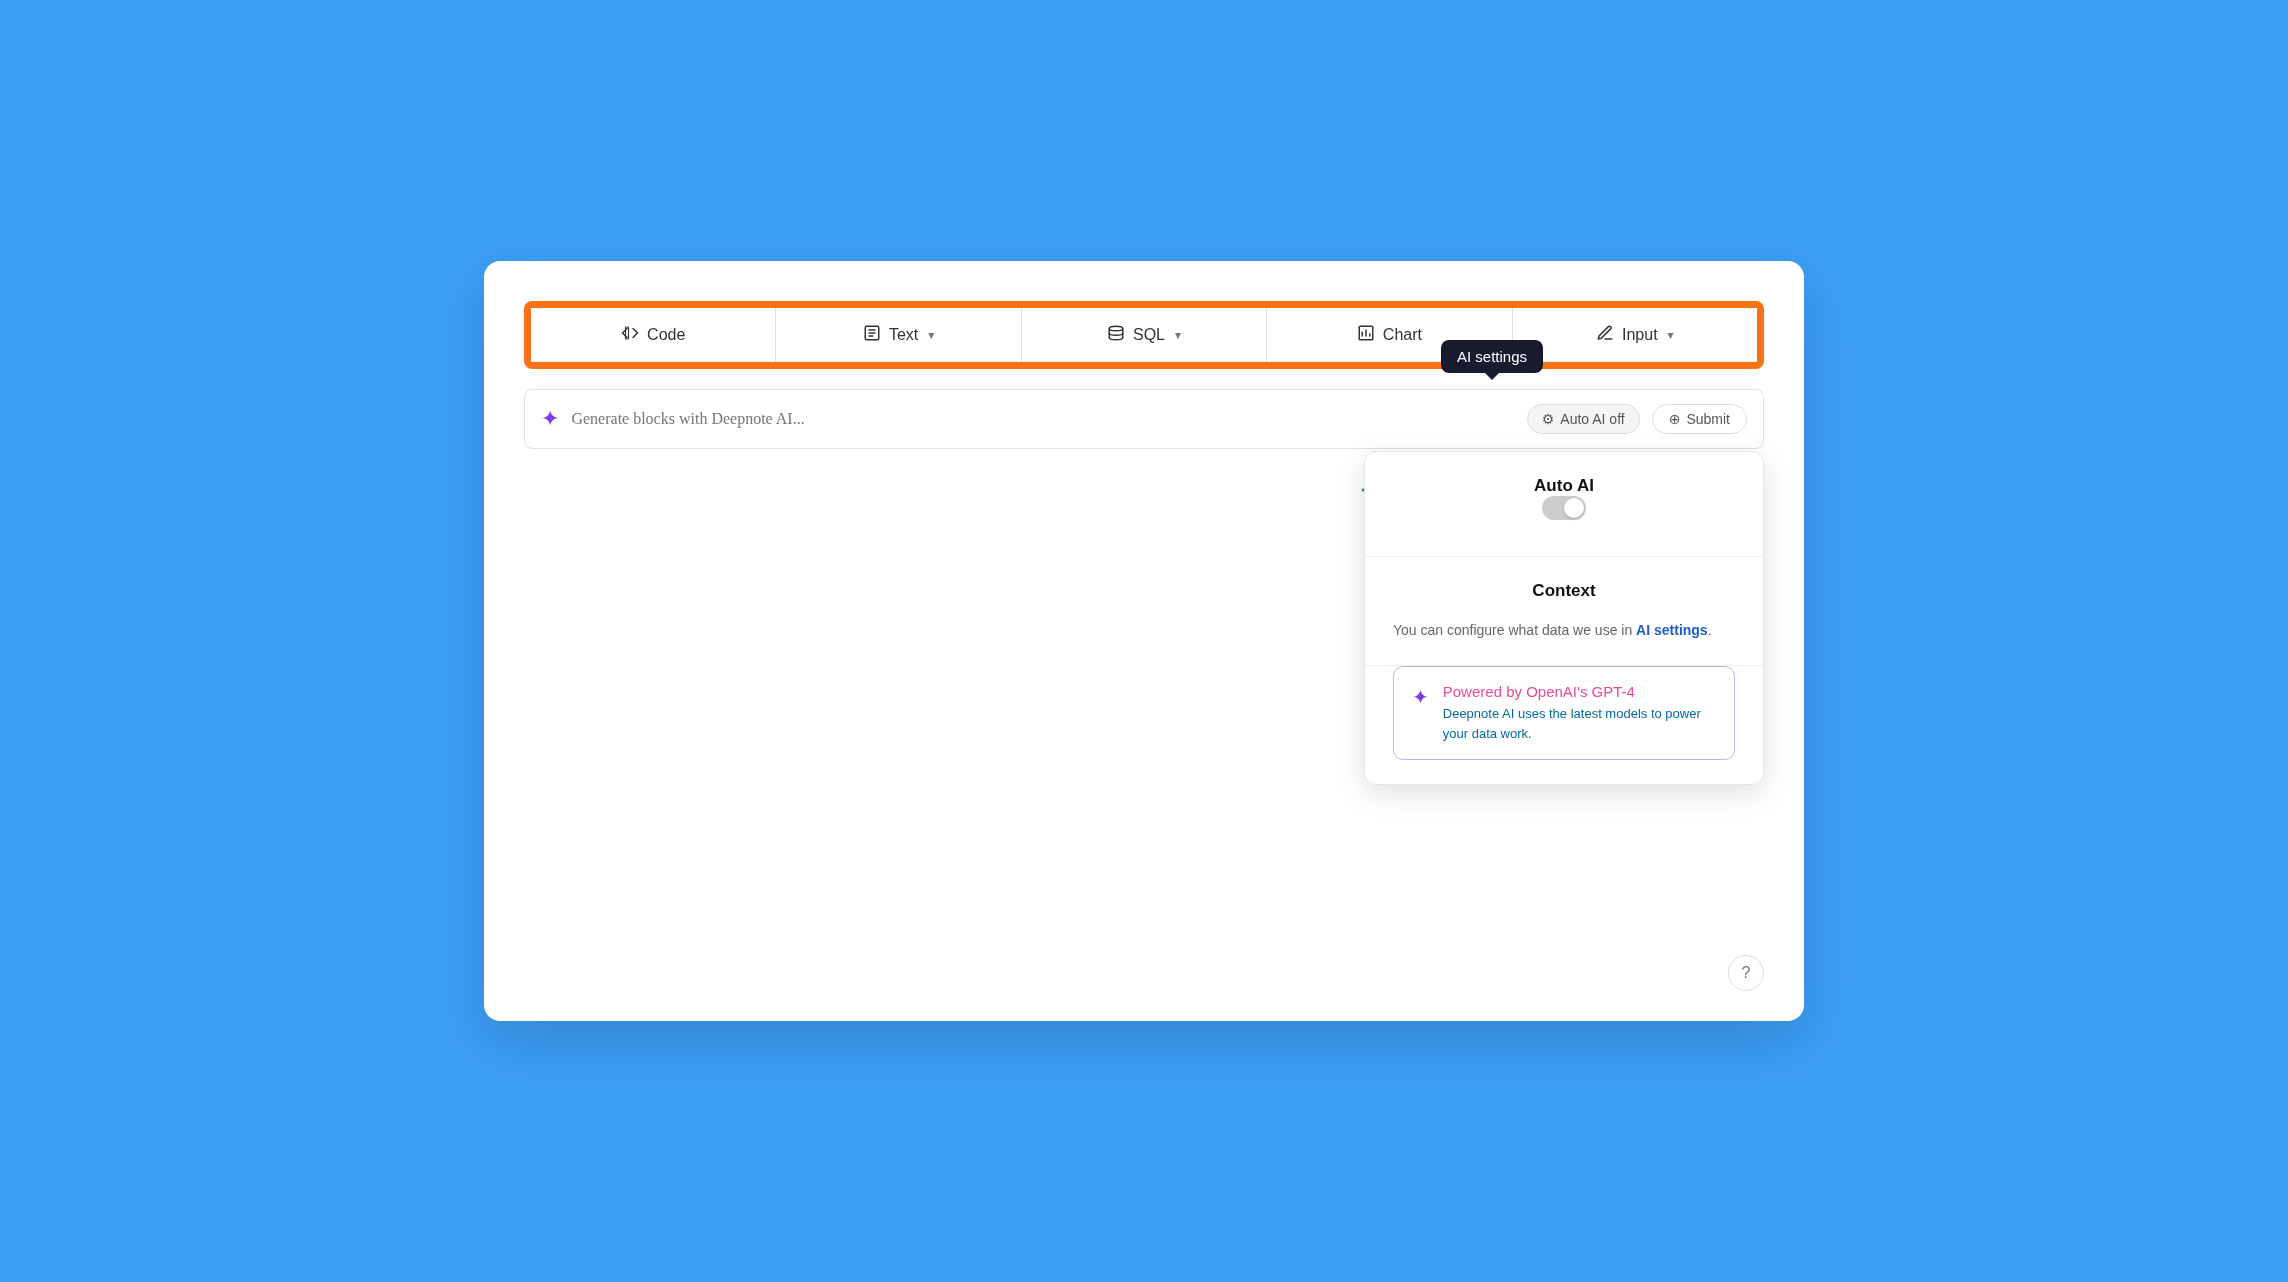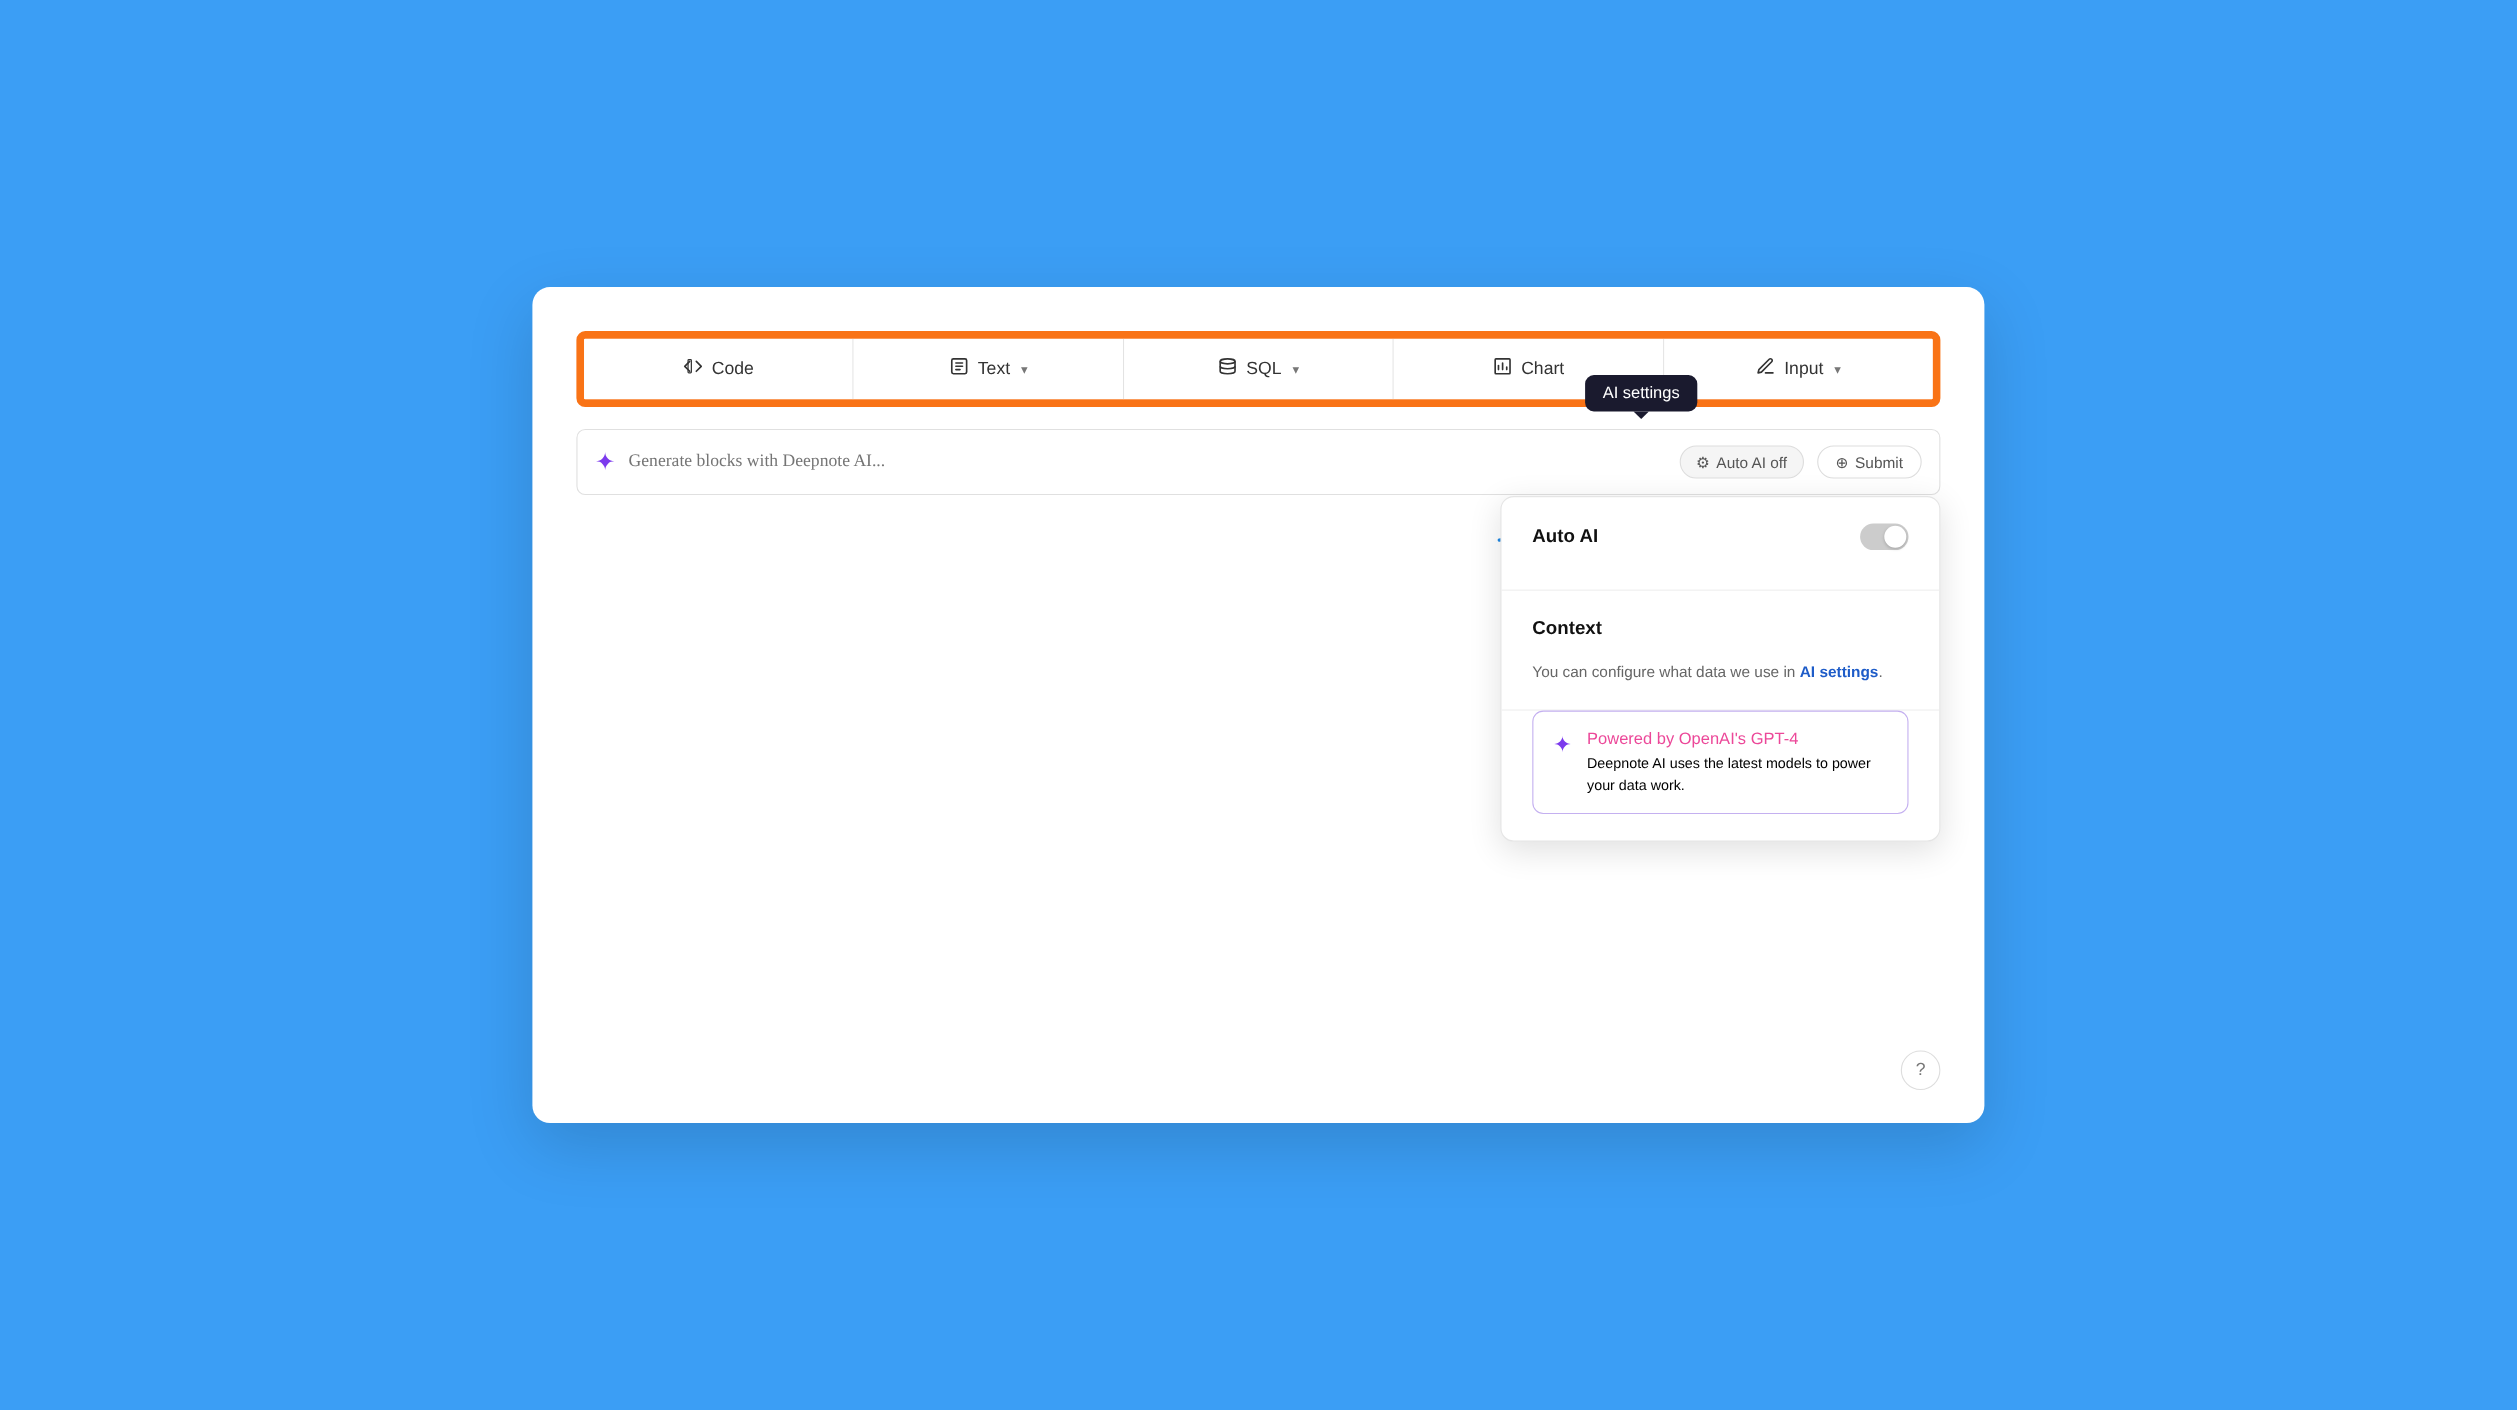--- a/index.html
+++ b/index.html
@@ -150,20 +150,21 @@
     .settings-section {
       padding: 24px 28px;
       border-bottom: 1px solid #eee;
     }
     .settings-section:last-child { border-bottom: none; }
     .settings-section-header {
       display: flex;
       align-items: center;
       justify-content: space-between;
       margin-bottom: 12px;
+      flex-direction: column;
     }
     .settings-title {
       font-size: 17px;
       font-weight: 700;
       color: #111;
     }
     .settings-desc {
       font-size: 14px;
       color: #666;
       line-height: 1.6;
@@ -215,21 +216,21 @@
       margin-top: 2px;
     }
     .gpt4-title {
       font-size: 15px;
       font-weight: 400;
       color: #ec4899;
       margin-bottom: 4px;
     }
     .gpt4-desc {
       font-size: 13px;
-      color: #000000;
+      color: #0369a1;
       line-height: 1.5;
     }
 
     
     .help-btn {
       position: absolute;
       bottom: 30px;
       right: 40px;
       width: 36px;
       height: 36px;

